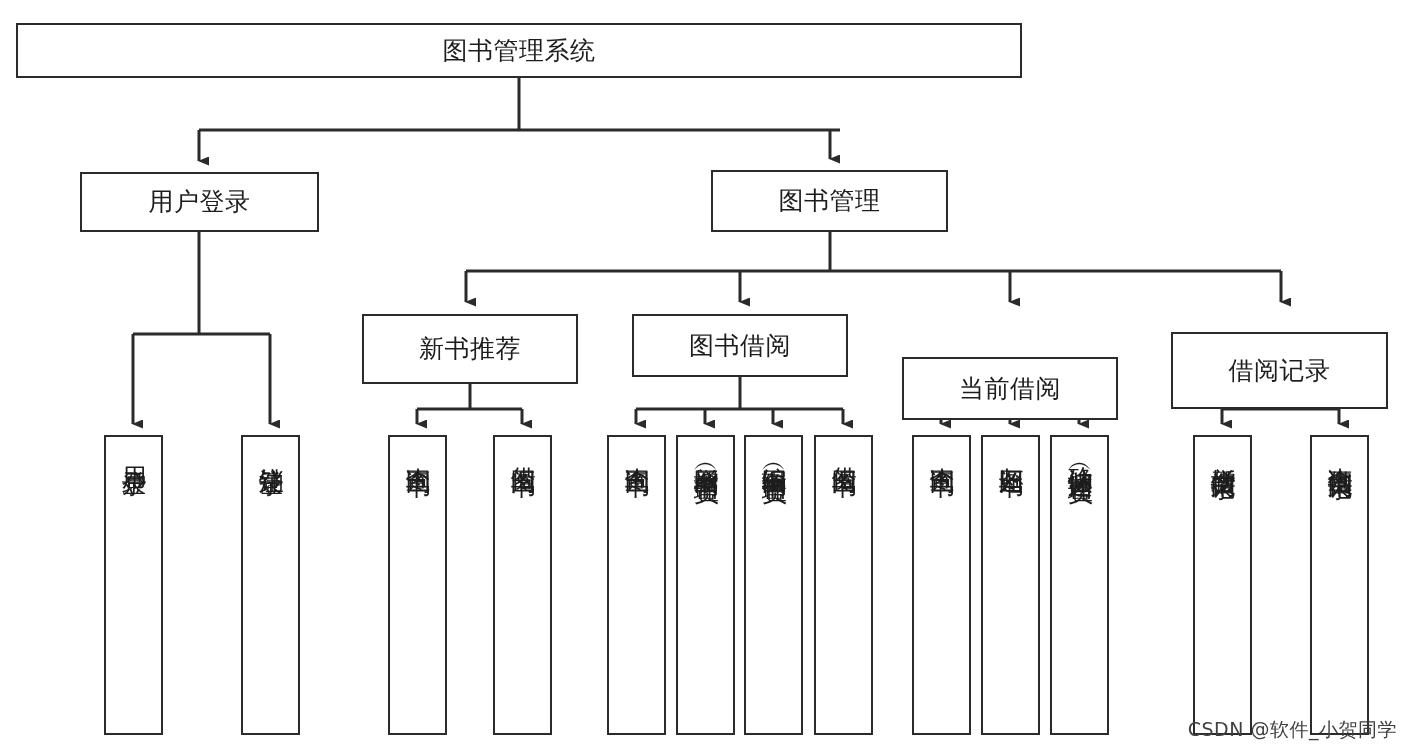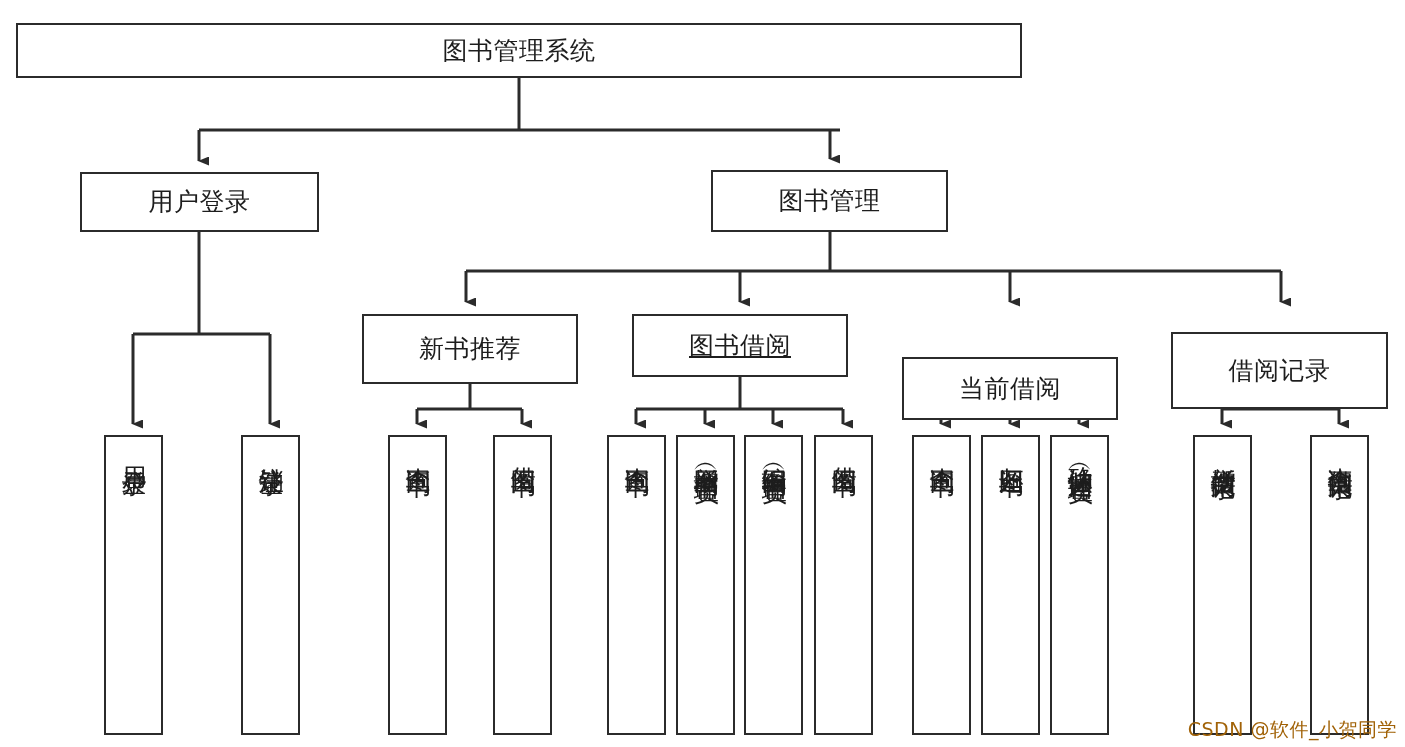--- a/index.html
+++ b/index.html
@@ -56,21 +56,21 @@
     line-height: 1.22;
     letter-spacing: 2px;
     white-space: nowrap;
     color: #1d1d1d;
   }
   .watermark {
     position: absolute;
     right: 8px;
     bottom: 4px;
     font-size: 19px;
-    color: #a16207;
+    color: #404040;
     letter-spacing: 0.5px;
     white-space: nowrap;
     user-select: none;
   }
 </style>
 </head>
 <body>
 
 <div id="canvas">
 
@@ -125,21 +125,21 @@
   </svg>
 
   <div class="node root horiz" style="left:16px; top:13px; width:1006px; height:55px;margin-top:10px;">图书管理系统</div>
 
   <div class="node horiz" style="left:80px; top:172px; width:239px; height:60px;">用户登录</div>
 
   <div class="node horiz" style="left:711px; top:170px; width:237px; height:62px;">图书管理</div>
 
   <div class="node horiz" style="left:362px; top:314px; width:216px; height:70px;">新书推荐</div>
 
-  <div class="node horiz" style="left:632px; top:314px; width:216px; height:63px;text-decoration:underline;">图书借阅</div>
+  <div class="node horiz" style="left:632px; top:314px; width:216px; height:63px;">图书借阅</div>
 
   <div class="node horiz" style="left:902px; top:314px; width:216px; height:63px;margin-top:43px;">当前借阅</div>
 
   <div class="node horiz" style="left:1171px; top:332px; width:217px; height:77px;">借阅记录</div>
 
   <div class="node leaf" style="left:104px; top:435px; width:59px; height:300px;">
     <span class="vtext">用户登录</span>
   </div>
   <div class="node leaf" style="left:241px; top:435px; width:59px; height:300px;">
     <span class="vtext">注销登录</span>

